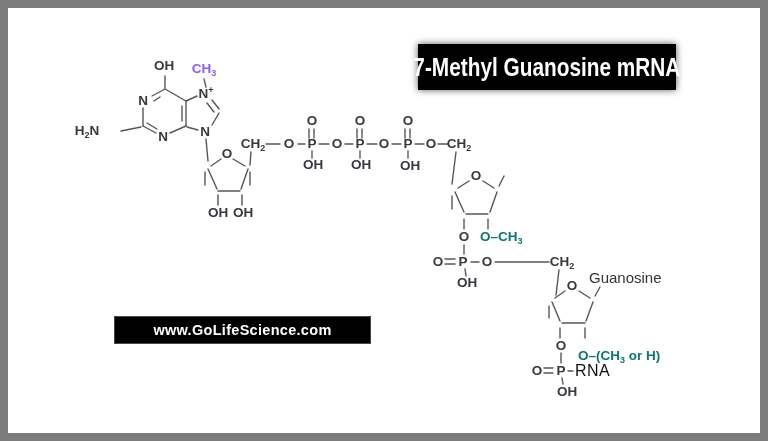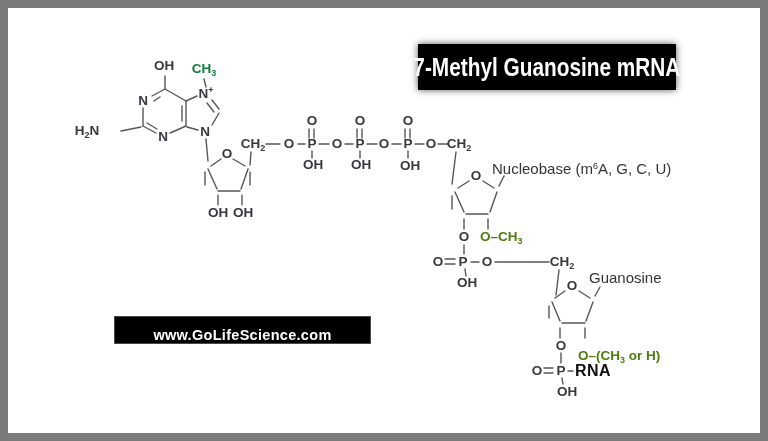--- a/index.html
+++ b/index.html
@@ -1,31 +1,31 @@
 <!DOCTYPE html>
 <html><head>
 <meta charset="utf-8">
 <style>
   html,body{margin:0;padding:0;}
   body{width:768px;height:441px;position:relative;background:#fff;font-family:"Liberation Sans",sans-serif;overflow:hidden;}
   .frame{position:absolute;inset:0;border:8px solid #7b7b7b;pointer-events:none;z-index:30;}
   .diagram{position:absolute;inset:0;}
   svg.bonds{position:absolute;left:0;top:0;}
   .lbl{position:absolute;transform:translate(-50%,-50%);font-size:13.5px;font-weight:600;color:#383840;white-space:nowrap;line-height:1;}
-  .lbl-left{position:absolute;transform:translateY(-50%);font-size:13.5px;font-weight:600;color:#4d7c0f;white-space:nowrap;line-height:1;}
+  .lbl-left{position:absolute;transform:translateY(-50%);font-size:13.5px;font-weight:600;color:#0f766e;white-space:nowrap;line-height:1;}
   .big{font-size:15px;font-weight:500;color:#33333b;}
-  .red{color:#15803d;}
-  .rna{font-size:16px;font-weight:700;color:#101010;letter-spacing:.5px;}
+  .red{color:#8b5cf6;}
+  .rna{font-size:16px;font-weight:400;color:#101010;letter-spacing:.5px;}
   sub{font-size:9px;position:relative;top:3px;vertical-align:baseline;}
   sup{font-size:9px;position:relative;top:-5px;vertical-align:baseline;}
   .banner{position:absolute;left:418px;top:44px;width:258px;height:46px;background:#000;
           box-shadow:0 0 7px rgba(0,0,0,.65);display:flex;align-items:center;justify-content:center;z-index:20;}
   .banner span{color:#fff;font-weight:700;font-size:26px;transform:scaleX(.8);white-space:nowrap;}
   .watermark{position:absolute;left:115px;top:317px;width:255px;height:26px;background:#000;
-             box-shadow:0 0 0 1px #484848;display:flex;align-items:flex-end;justify-content:center;z-index:20;}
+             box-shadow:0 0 0 1px #484848;display:flex;align-items:center;justify-content:center;z-index:20;}
   .watermark span{color:#fff;font-weight:700;font-size:14.5px;letter-spacing:.3px;white-space:nowrap;}
 </style>
 </head>
 <body>
 
 <div class="frame"></div>
 
 <div class="diagram">
 
   <svg class="bonds" width="768" height="441">
@@ -138,21 +138,20 @@
   <span class="lbl" style="left:360px;top:121px">O</span>
   <span class="lbl" style="left:361px;top:165px">OH</span>
   <span class="lbl" style="left:384px;top:144px">O</span>
   <span class="lbl" style="left:408px;top:144px">P</span>
   <span class="lbl" style="left:408px;top:121px">O</span>
   <span class="lbl" style="left:410px;top:166px">OH</span>
   <span class="lbl" style="left:431px;top:144px">O</span>
   <span class="lbl" style="left:459px;top:144px"><span>CH</span><sub>2</sub></span>
 
   <span class="lbl" style="left:476px;top:176px">O</span>
-  <span class="lbl-left big" style="left:492px;top:168px"><span>Nucleobase (m</span><sup>6</sup><span>A, G, C, U)</span></span>
   <span class="lbl" style="left:464px;top:237px">O</span>
   <span class="lbl-left" style="left:480px;top:237px"><span>O–CH</span><sub>3</sub></span>
 
   <span class="lbl" style="left:438px;top:262px">O</span>
   <span class="lbl" style="left:463px;top:262px">P</span>
   <span class="lbl" style="left:487px;top:262px">O</span>
   <span class="lbl" style="left:467px;top:283px">OH</span>
   <span class="lbl" style="left:562px;top:262px"><span>CH</span><sub>2</sub></span>
 
   <span class="lbl" style="left:572px;top:286px">O</span>

